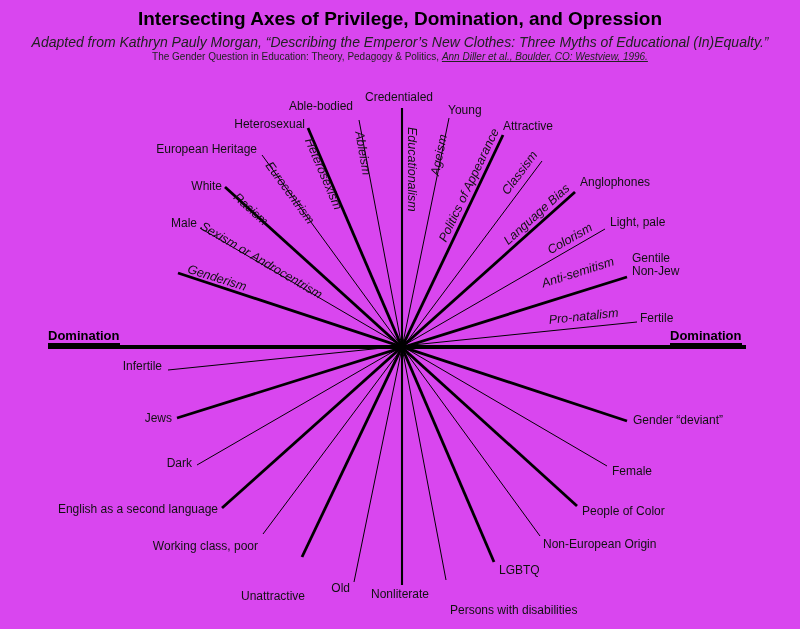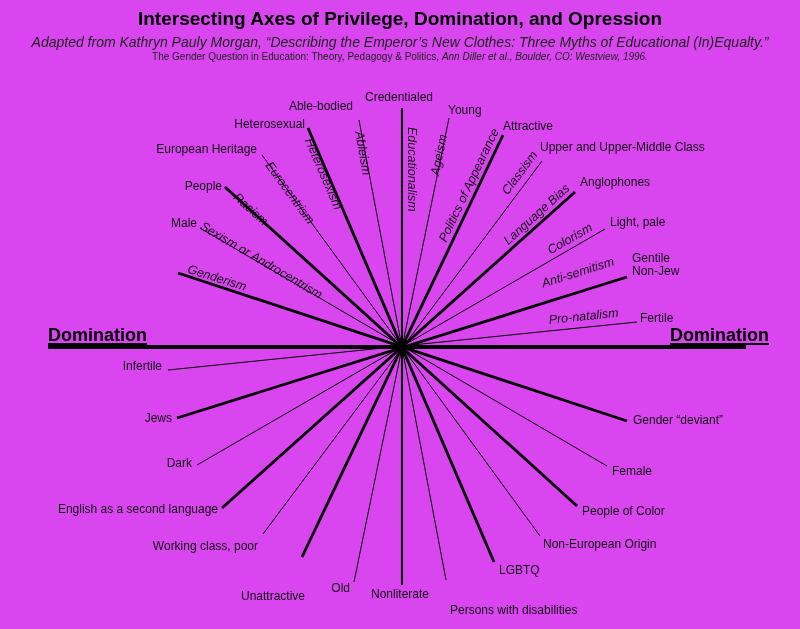--- a/index.html
+++ b/index.html
@@ -2,28 +2,28 @@
 <html><head>
 <meta charset="utf-8">
 <style>
   html,body{margin:0;padding:0;background:#fff;}
   .stage{position:relative;width:800px;height:629px;background:#d946ef;overflow:hidden;
          font-family:"Liberation Sans","DejaVu Sans",sans-serif;color:#1a1a1a;}
   .hdr{position:absolute;top:0;left:0;width:800px;text-align:center;}
   .title{margin:8px 0 0 0;font-size:19px;font-weight:bold;letter-spacing:0;color:#000;}
   .sub1{margin:4px 0 0 0;font-size:14px;font-style:italic;color:#222;}
   .sub2{margin:1px 0 0 0;font-size:10px;color:#222;}
-  .sub2 .ital{font-style:italic;}
+  .sub2 .ital{font-style:italic;text-decoration:underline;}
   svg.lines{position:absolute;left:0;top:0;}
   .lbl{position:absolute;font-size:12px;line-height:13px;white-space:nowrap;color:#111;}
   .lbl.multi{white-space:pre-line;}
   .lbl.ctr{text-align:center;}
   .axis-name{position:absolute;font-size:12.5px;font-style:italic;white-space:nowrap;
              transform-origin:0 0;color:#111;}
-  .dom{position:absolute;font-size:18px;line-height:13px;font-weight:bold;color:#000;
+  .dom{position:absolute;font-size:13px;line-height:13px;font-weight:bold;color:#000;
        border-bottom:2px solid #000;padding-bottom:1px;white-space:nowrap;}
 </style>
 </head>
 <body>
 
 <div class="stage">
 
   <div class="hdr">
     <h1 class="title">Intersecting Axes of Privilege, Domination, and Opression</h1>
     <p class="sub1">Adapted from Kathryn Pauly Morgan, “Describing the Emperor’s New Clothes: Three Myths of Educational (In)Equalty.”</p>
@@ -60,28 +60,27 @@
   <div class="axis-name" style="left:419px;top:127px;transform:rotate(90deg);">Educationalism</div>
   <div class="axis-name" style="left:428px;top:174px;transform:rotate(-78.5deg);">Ageism</div>
   <div class="axis-name" style="left:436px;top:238px;transform:rotate(-64.5deg);">Politics of Appearance</div>
   <div class="axis-name" style="left:499px;top:189px;transform:rotate(-53.5deg);">Classism</div>
   <div class="axis-name" style="left:501px;top:237px;transform:rotate(-42deg);">Language Bias</div>
   <div class="axis-name" style="left:545px;top:245px;transform:rotate(-30deg);">Colorism</div>
   <div class="axis-name" style="left:540px;top:277px;transform:rotate(-17.5deg);">Anti-semitism</div>
   <div class="axis-name" style="left:548px;top:313px;transform:rotate(-6deg);">Pro-natalism</div>
 
   <div class="lbl" style="right:603px;top:217px;">Male</div>
-  <div class="lbl" style="right:578px;top:180px;">People</div>
+  <div class="lbl" style="right:578px;top:180px;">White</div>
   <div class="lbl" style="right:543px;top:143px;">European Heritage</div>
   <div class="lbl" style="right:495px;top:118px;">Heterosexual</div>
   <div class="lbl" style="right:447px;top:100px;">Able-bodied</div>
   <div class="lbl" style="left:365px;top:91px;">Credentialed</div>
   <div class="lbl" style="left:448px;top:104px;">Young</div>
   <div class="lbl" style="left:503px;top:120px;">Attractive</div>
-  <div class="lbl" style="left:540px;top:141px;">Upper and Upper-Middle Class</div>
   <div class="lbl" style="left:580px;top:176px;">Anglophones</div>
   <div class="lbl" style="left:610px;top:216px;">Light, pale</div>
   <div class="lbl multi" style="left:632px;top:252px;">Gentile
 Non-Jew</div>
   <div class="lbl" style="left:640px;top:312px;text-align:center;">Fertile</div>
 
   <div class="lbl" style="right:638px;top:360px;">Infertile</div>
   <div class="lbl" style="right:628px;top:412px;">Jews</div>
   <div class="lbl" style="right:608px;top:457px;">Dark</div>
   <div class="lbl" style="right:582px;top:503px;">English as a second language</div>

